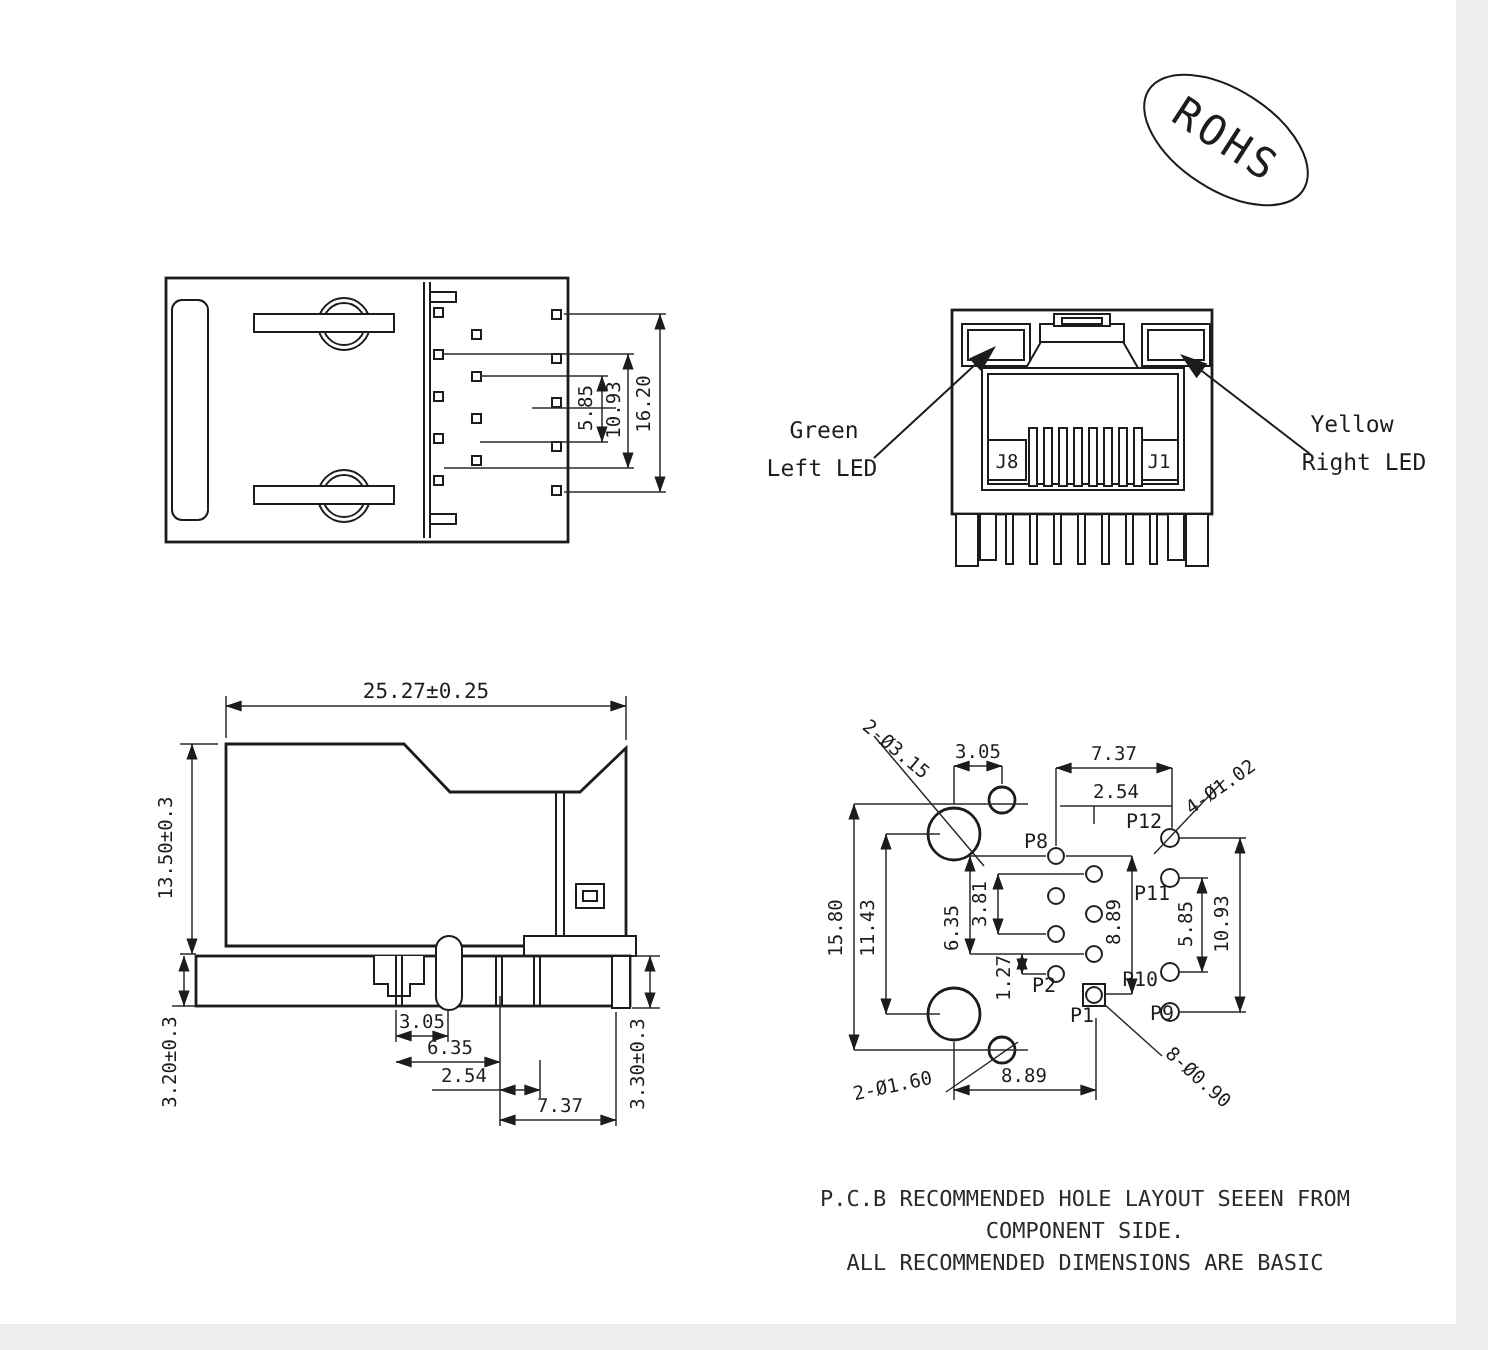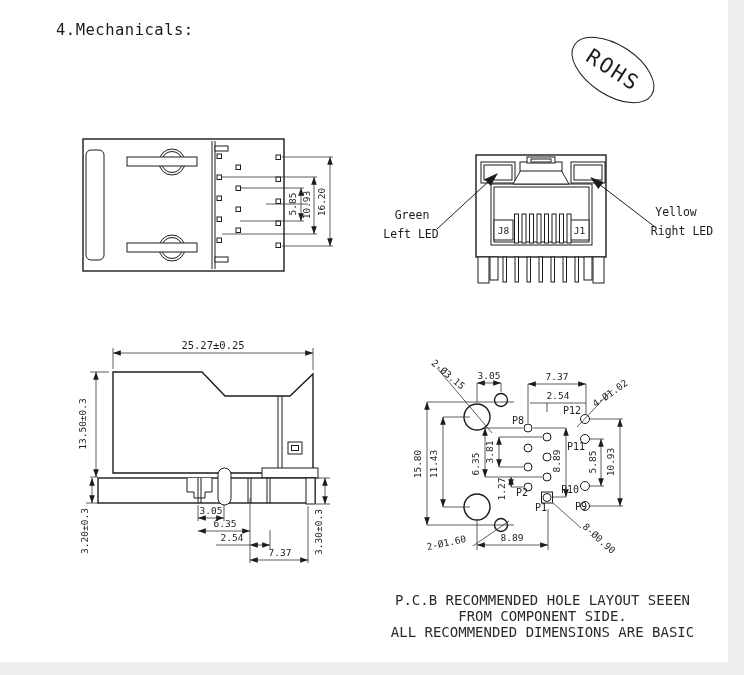--- a/index.html
+++ b/index.html
@@ -4,21 +4,21 @@
 <style>
   html,body{margin:0;padding:0;background:#fff;}
   #page{
     position:relative;width:744px;height:675px;background:#ffffff;overflow:hidden;
     font-family:"DejaVu Sans Mono","Liberation Mono",monospace;color:#1c1c1c;
   }
   .edge{position:absolute;background:#ededed;}
   #edge-right{left:728px;top:0;width:16px;height:675px;}
   #edge-bottom{left:0;top:662px;width:744px;height:13px;}
   #title{position:absolute;left:56px;top:21px;font-size:15.5px;letter-spacing:.5px;white-space:pre;}
-  #notes{position:absolute;left:385px;top:592px;width:315px;text-align:center;font-size:14px;line-height:16px;color:#2a2a2a;}
+  #notes{position:absolute;left:385px;top:592px;width:315px;text-align:center;font-size:11px;line-height:16px;color:#2a2a2a;}
   svg{position:absolute;left:0;top:0;}
   svg *{vector-effect:none;}
   .olf{stroke:#1c1c1c;stroke-width:1.4;fill:#fff;}
   .tl{stroke:#1c1c1c;stroke-width:1;fill:none;}
   .tlf{stroke:#1c1c1c;stroke-width:1;fill:#fff;}
   .dim{stroke:#2a2a2a;stroke-width:.75;fill:none;}
   text{fill:#1c1c1c;stroke:none;font-family:"DejaVu Sans Mono","Liberation Mono",monospace;}
   .dt{font-size:9.5px;text-anchor:middle;}
   .pt{font-size:10px;text-anchor:middle;}
   .lbl{font-size:11.5px;text-anchor:middle;}
@@ -26,21 +26,20 @@
   .rohs-t{font-size:21px;text-anchor:middle;letter-spacing:2px;}
 </style>
 </head>
 <body>
 
 <div id="page">
 
   <div id="edge-right" class="edge"></div>
   <div id="edge-bottom" class="edge"></div>
 
-  <div id="title">4.Mechanicals:</div>
 
   <svg width="744" height="675" viewBox="0 0 744 675">
     <defs>
       <marker id="arw" viewBox="0 0 8 7" refX="7.8" refY="3.5" markerWidth="8" markerHeight="7" orient="auto-start-reverse" markerUnits="userSpaceOnUse">
         <path d="M8,3.5 L0,0.7 L0,6.3 Z" fill="#1c1c1c"></path>
       </marker>
     </defs>
 
     <g>
       <ellipse cx="613" cy="70" rx="46" ry="25" class="tl" transform="rotate(33 613 70)"></ellipse>

